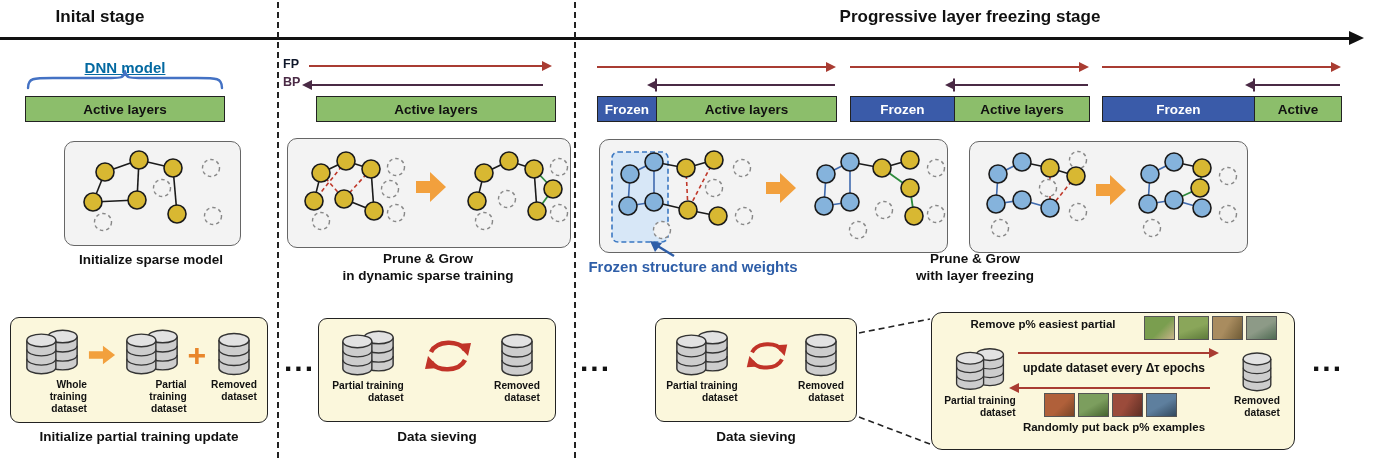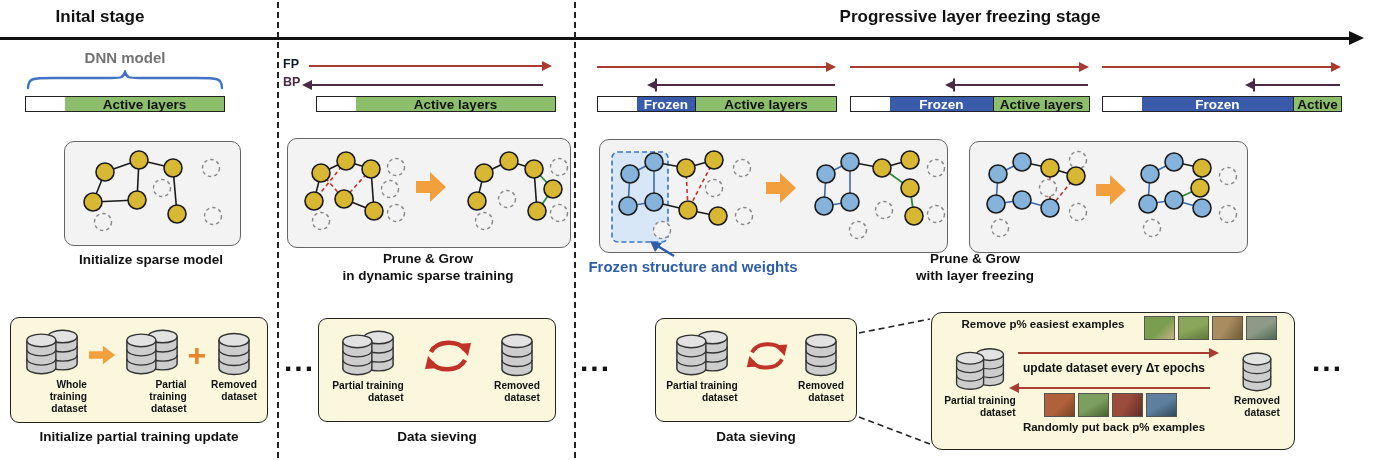--- a/index.html
+++ b/index.html
@@ -15,21 +15,21 @@
   
   .hline{position:absolute;height:2.2px;background:currentColor;}
   .hline .hd-r{position:absolute;right:-9px;top:50%;transform:translateY(-50%);width:0;height:0;
                border-left:10px solid currentColor;border-top:5px solid transparent;border-bottom:5px solid transparent;}
   .hline .hd-l{position:absolute;left:-9px;top:50%;transform:translateY(-50%);width:0;height:0;
                border-right:10px solid currentColor;border-top:5px solid transparent;border-bottom:5px solid transparent;}
   .hline .tick-l{position:absolute;left:-1px;top:50%;transform:translateY(-50%);width:2.4px;height:13px;background:currentColor;}
   .hline.big{height:2.6px;}
   .hline.big .hd-r{border-left-width:15px;border-top-width:7px;border-bottom-width:7px;right:-14px;}
   
-  .bar{display:flex;border:1.4px solid #222;box-sizing:border-box;height:16px;background:#fff;padding-left:39px;}
+  .bar{display:flex;border:1.4px solid #222;box-sizing:border-box;height:26px;background:#fff;}
   .seg{display:flex;align-items:center;justify-content:center;font-size:13.5px;font-weight:bold;box-sizing:border-box;}
   .seg.green{background:#8CBE6B;color:#111;}
   .seg.blue{background:#3A5BA9;color:#fff;border-right:1.4px solid #222;}
   
   .panel{background:#F3F3F3;border:1.5px solid #666;border-radius:10px;}
   .ybox{background:#FBF7DC;border:1.6px solid #222;border-radius:9px;box-sizing:border-box;}
   .dbcol{display:flex;flex-direction:column;align-items:center;gap:2px;}
   .dblabel{font-size:10.2px;font-weight:bold;text-align:right;line-height:1.18;white-space:pre-line;}
   .plus{font-size:32px;font-weight:bold;color:#E8862B;line-height:1;}
   .thumb{width:31px;height:24px;border:1px solid #555;box-sizing:border-box;}
@@ -52,21 +52,21 @@
       <span class="hd-r"></span>
     </div>
 
   <div class="abs stage-title center" style="left:10px;top:7px;width:180px;">Inital stage</div>
   <div class="abs stage-title center" style="left:640px;top:7px;width:660px;">Progressive layer freezing stage</div>
 
   <div class="abs vsep" style="left:277px;"></div>
   <div class="abs vsep" style="left:574px;"></div>
 
   <div>
-    <div class="abs center" style="left:25px;top:49px;width:200px;font-size:15px;font-weight:bold;color:#737373;">DNN model</div>
+    <div class="abs center" style="left:25px;top:59px;width:200px;font-size:15px;font-weight:bold;color:#0369a1;text-decoration:underline;">DNN model</div>
     <svg class="abs" style="left:25px;top:70px;" width="200" height="20" viewBox="0 0 200 20">
       <path d="M3,18 C3,8 8,8 28,8 L86,8 C96,8 98,8 100,2 C102,8 104,8 114,8 L172,8 C192,8 197,8 197,18" fill="none" stroke="#4472C4" stroke-width="2.4" stroke-linecap="round"></path>
     </svg>
     <div class="abs bar" style="left:25px;top:96px;width:200px;">
       <div class="seg green" style="width:100%;">Active layers</div>
     </div>
 
     <div class="abs panel" style="left:64px;top:141px;width:175px;height:103px;">
       <svg width="175" height="103" viewBox="0 0 175 103">
         <g stroke="#1a1a1a" stroke-width="1.6">
@@ -483,21 +483,21 @@
       </div>
     </div>
     <div class="abs cap center" style="left:655px;top:429px;width:202px;">Data sieving</div>
 
     <svg class="abs" style="left:0;top:0;pointer-events:none;" width="1373" height="460">
       <line x1="859" y1="333" x2="930" y2="319" stroke="#222" stroke-width="1.6" stroke-dasharray="6,4"></line>
       <line x1="859" y1="417" x2="930" y2="444" stroke="#222" stroke-width="1.6" stroke-dasharray="6,4"></line>
     </svg>
 
     <div class="abs ybox" style="left:931px;top:312px;width:364px;height:138px;border-radius:11px;">
-      <div class="abs" style="left:16px;top:5px;width:190px;font-size:11.5px;font-weight:bold;text-align:center;">Remove p% easiest examples</div>
+      <div class="abs" style="left:16px;top:5px;width:190px;font-size:11.5px;font-weight:bold;text-align:center;">Remove p% easiest partial</div>
       <div class="abs thumbrow" style="left:212px;top:3px;">
         <div class="thumb t1"></div>
         <div class="thumb t2"></div>
         <div class="thumb t3"></div>
         <div class="thumb t4"></div>
       </div>
       <div class="hline" style="left:86px;top:39px;width:192px;color:#A93C32;">
           <span class="hd-r"></span>
         </div>
 

